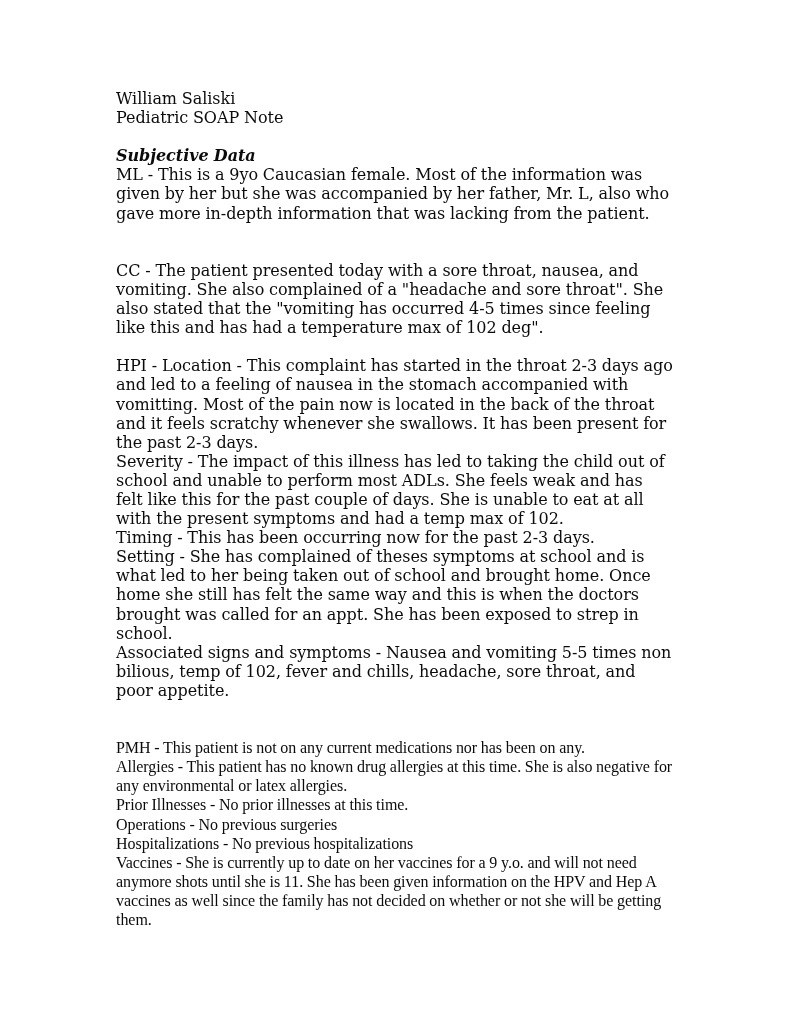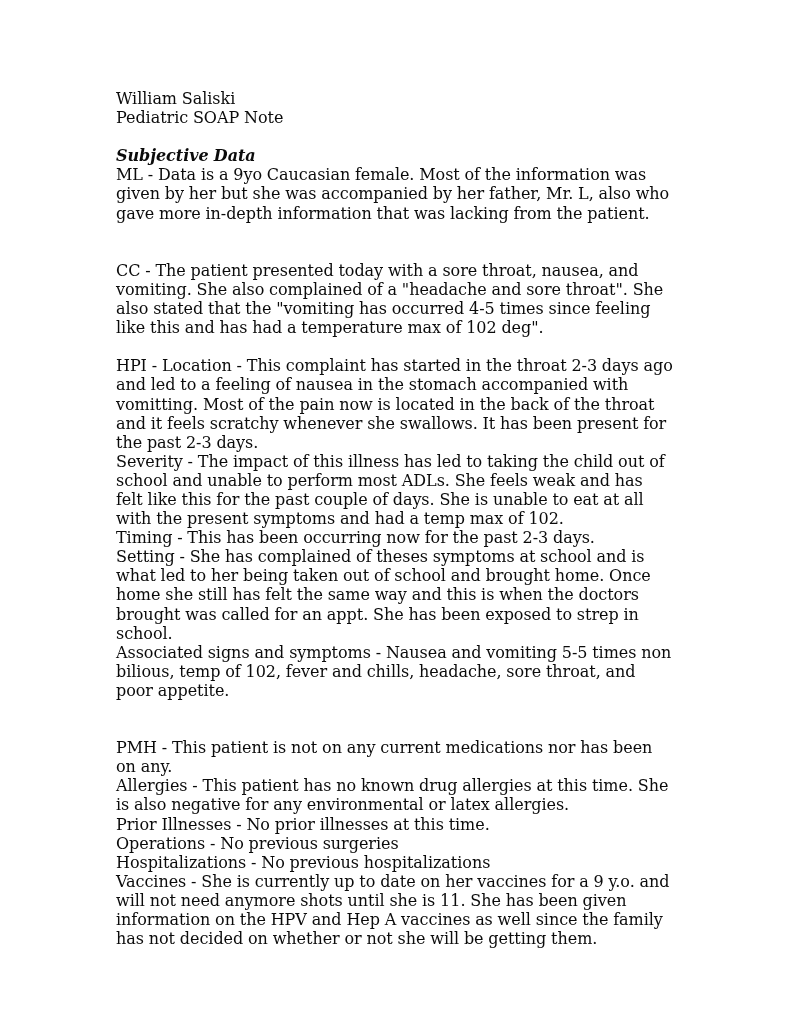--- a/index.html
+++ b/index.html
@@ -31,20 +31,21 @@
     font-size: 16px;
     line-height: 19.1px;
     text-align: left;
     -webkit-font-smoothing: antialiased;
   }
   .block {
     margin: 0 0 19.1px 0;
   }
   .block:last-child {
     margin-bottom: 0;
+    font-family: Liberation Serif, serif;
   }
   .line {
     display: block;
     white-space: pre-wrap;
     word-spacing: -0.2px;
     letter-spacing: -0.05px;
   }
   .heading {
     font-weight: bold;
     font-style: italic;
@@ -59,21 +60,21 @@
 <div class="page">
   <div class="doc-body">
 
     <div class="block">
       <span class="line">William Saliski</span>
       <span class="line">Pediatric SOAP Note</span>
     </div>
 
     <div class="block tight">
       <span class="line heading">Subjective Data</span>
-      <span class="line">ML - Data is a 9yo Caucasian female. Most of the information was given by her but she was accompanied by her father, Mr. L, also who gave more in-depth information that was lacking from the patient.</span>
+      <span class="line">ML - This is a 9yo Caucasian female. Most of the information was given by her but she was accompanied by her father, Mr. L, also who gave more in-depth information that was lacking from the patient.</span>
     </div>
 
     <div class="block" style="height:19.1px"></div>
 
     <div class="block">
       <span class="line">CC - The patient presented today with a sore throat, nausea, and vomiting. She also complained of a "headache and sore throat". She also stated that the "vomiting has occurred 4-5 times since feeling like this and has had a temperature max of 102 deg".</span>
     </div>
 
     <div class="block tight">
       <span class="line">HPI - Location - This complaint has started in the throat 2-3 days ago and led to a feeling of nausea in the stomach accompanied with vomitting. Most of the pain now is located in the back of the throat and it feels scratchy whenever she swallows. It has been present for the past 2-3 days.</span>

